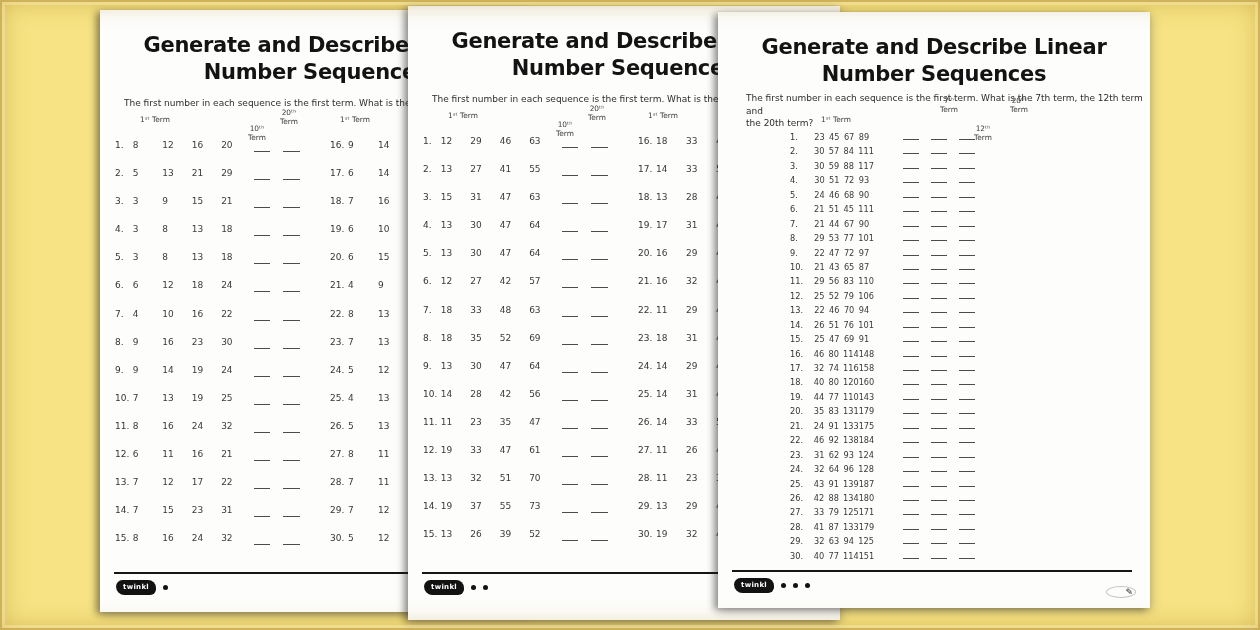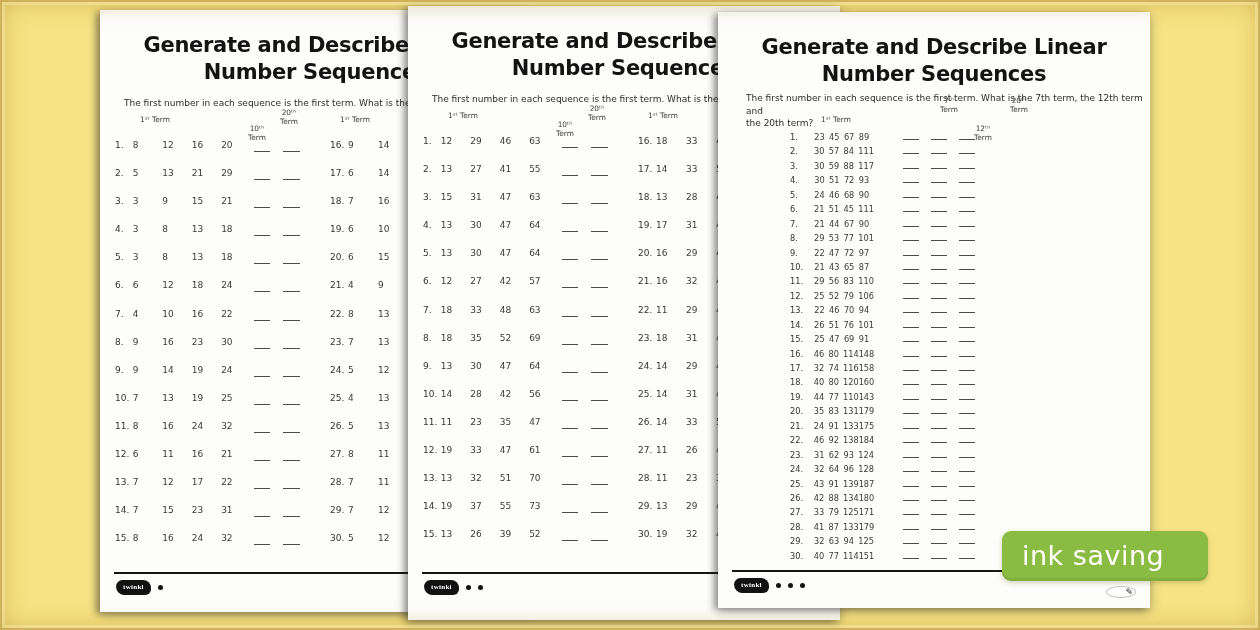--- a/index.html
+++ b/index.html
@@ -34,21 +34,21 @@
   .seq-row .blank + .blank{margin-left:13px;}
   .p3 .seq-row{height:14.45px;font-size:8.2px;}
   .p3 .seq-row .rn{width:36px;}
   .p3 .seq-row .v{width:22px;}
   .p3 .seq-row .blank{width:24px;margin-left:29px;height:7px;border-bottom-width:1.2px;}
   .p3 .seq-row .blank + .blank{margin-left:12px;}
   .rule{position:absolute;left:14px;right:18px;border-top:2px solid #161616;}
   .p1 .rule{top:562px;} .p2 .rule{top:566px;} .p3 .rule{top:558px;}
   .logo-row{position:absolute;left:16px;display:flex;align-items:center;gap:7px;}
   .p1 .logo-row{top:570px;} .p2 .logo-row{top:574px;} .p3 .logo-row{top:566px;}
-  .twinkl{background:#121212;color:#fff;font-size:7px;font-weight:bold;padding:4px 7px;border-radius:9px 11px 8px 12px;line-height:1;letter-spacing:.3px;font-family:Liberation Serif, serif;}
+  .twinkl{background:#121212;color:#fff;font-size:7px;font-weight:bold;padding:4px 7px;border-radius:9px 11px 8px 12px;line-height:1;letter-spacing:.3px;}
   .dot{width:5px;height:5px;border-radius:50%;background:#121212;}
   .qmark{position:absolute;left:388px;top:574px;width:30px;height:12px;border:1px solid #c2c2c2;border-radius:50%;font-size:9px;color:#1a1a1a;text-align:right;line-height:11px;padding-right:2px;box-sizing:border-box;}
   .badge-bar{position:absolute;left:1002px;top:531px;width:206px;height:50px;border-radius:9px;background:#8abb43;z-index:10;
     box-shadow:inset 0 -3px 0 rgba(0,0,0,.07), 0 2px 5px rgba(90,80,20,.25);}
   .badge-bar span{display:block;color:#fff;font-size:27px;line-height:50px;padding-left:20px;letter-spacing:.5px;}
   .eco-leaf{position:absolute;left:1158px;top:484px;width:90px;height:130px;z-index:11;}
   .eco-leaf svg{position:absolute;inset:0;}
   .eco-label{position:absolute;left:0;right:0;top:56px;text-align:center;color:#fff;font-size:23px;font-weight:700;letter-spacing:.5px;}
 </style>
 </head>
@@ -944,18 +944,15 @@
       <span class="twinkl">twinkl</span>
       <span class="dots" style="display: flex; gap: 7px;">
           <span class="dot"></span>
           <span class="dot"></span>
           <span class="dot"></span>
         </span>
     </div>
     <div class="qmark">✎</div>
   </div>
 
-  <div class="badge-bar">
-    <span>ink saving</span>
-  </div>
 
   <div class="vignette"></div>
 </div>
 
 </body></html>

